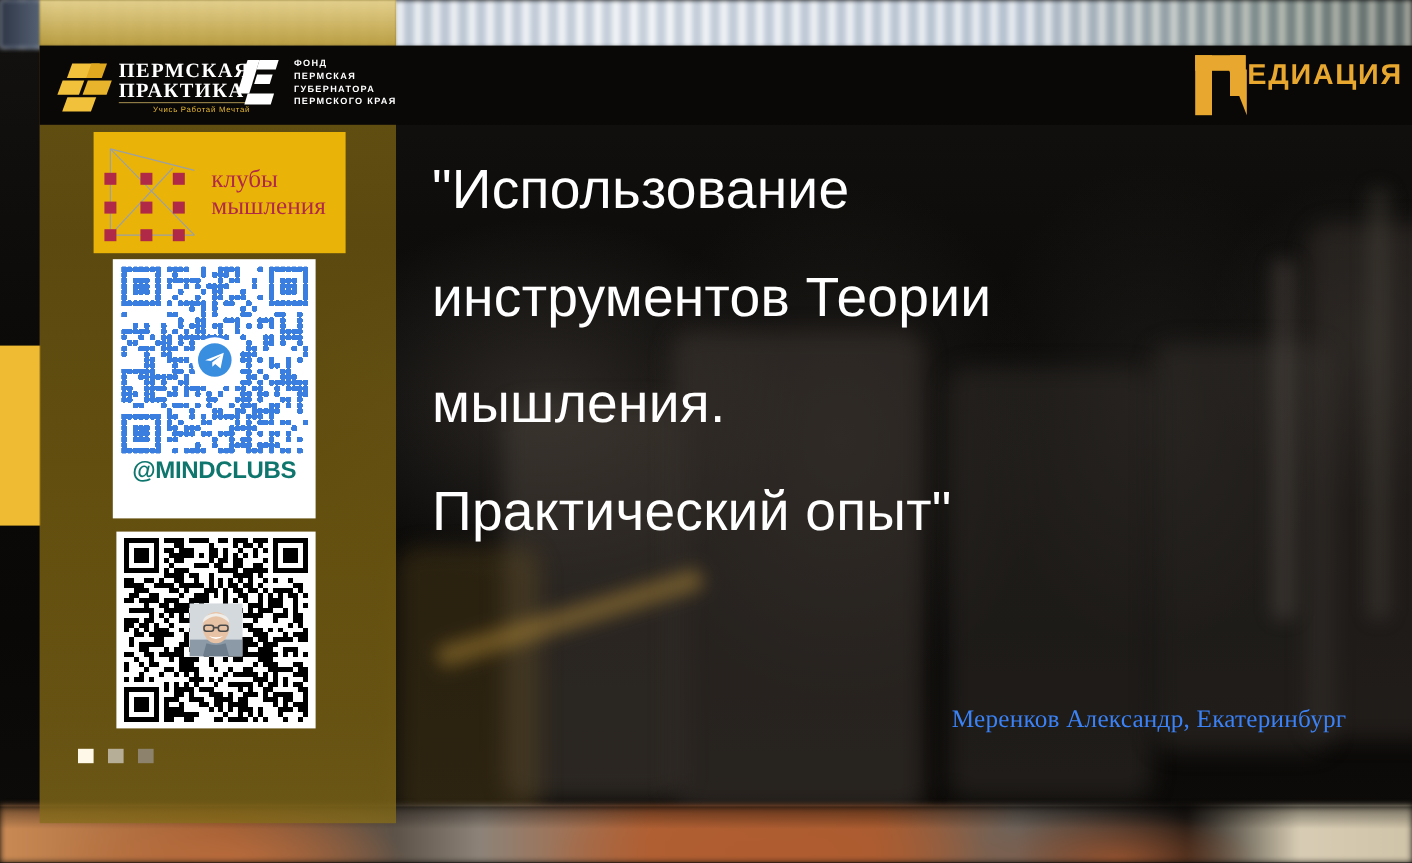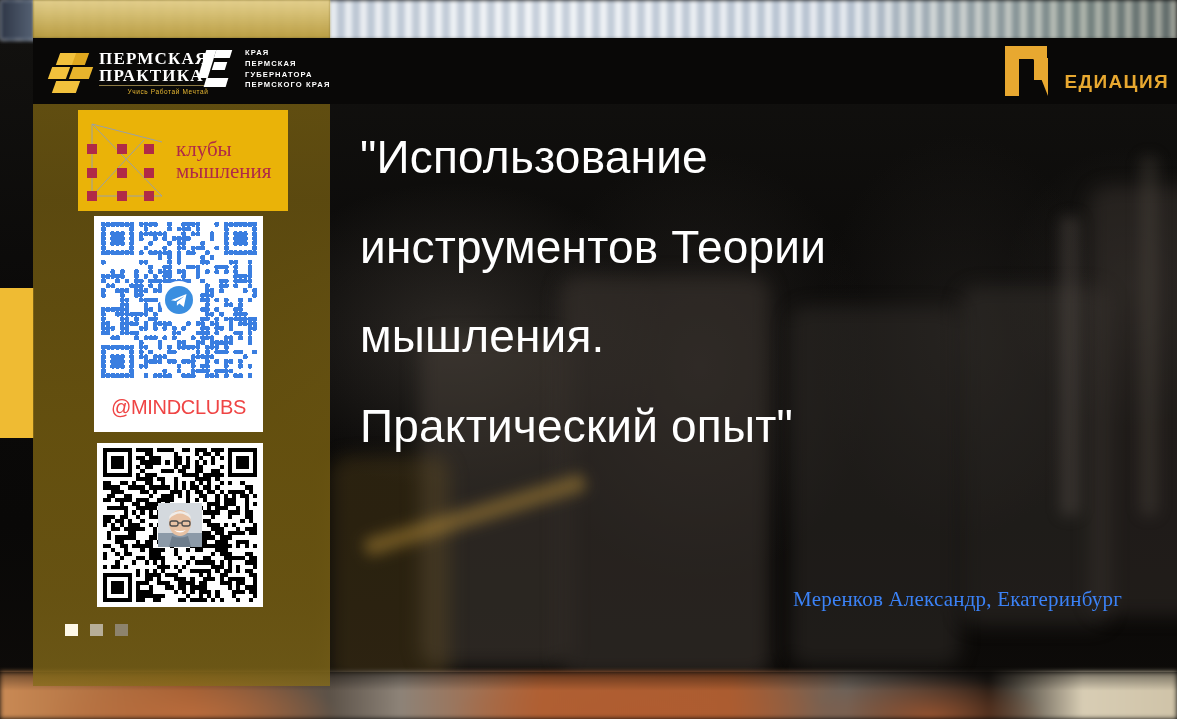--- a/index.html
+++ b/index.html
@@ -136,22 +136,22 @@
   .med-mark i{position:absolute;display:block;background:#e8a830;}
   .med-v1{left:0;top:0;width:14px;height:50px;}
   .med-v2{left:0;top:0;width:42px;height:13px;}
   .med-v3{left:29px;top:0;width:13px;height:34px;}
   .med-tri{
     position:absolute;left:28px;top:12px;width:0;height:0;
     border-left:15px solid transparent;border-right:0 solid transparent;
     border-top:38px solid #e8a830;
   }
   .med-word{
-    font-size:19px;font-weight:700;color:#e8a830;letter-spacing:1.4px;
-    margin-left:-13px;margin-bottom:3px;padding-left:16px;
+    font-size:24px;font-weight:700;color:#e8a830;letter-spacing:1.4px;
+    margin-left:-13px;margin-bottom:19px;
   }
 
   
   .card-mindclub-logo{
     position:absolute;left:78px;top:110px;width:210px;height:101px;
     background:#eab308;box-sizing:border-box;padding:6px;
     display:flex;align-items:center;
   }
   .kl-grid{position:relative;width:86px;height:86px;flex:none;}
   .kl-grid svg{position:absolute;left:0;top:0;}
@@ -169,21 +169,21 @@
     box-sizing:border-box;padding-top:6px;
   }
   .qr-tg-canvas{position:relative;width:156px;height:156px;}
   .tg-badge{
     position:absolute;left:50%;top:50%;transform:translate(-50%,-50%);
     width:38px;height:38px;border-radius:50%;background:#ffffff;
     display:flex;align-items:center;justify-content:center;
   }
   .tg-badge svg{display:block;}
   .qr-tg-label{
-    margin-top:18px;font-size:20px;font-weight:400;color:#ef4444;letter-spacing:-.3px;
+    margin-top:3px;font-size:20px;font-weight:700;color:#0f766e;letter-spacing:-.3px;
   }
   .card-qr-person{
     position:absolute;left:97px;top:443px;width:166px;height:164px;
     background:#ffffff;box-sizing:border-box;padding:5px;
   }
   .qr-p-canvas{position:relative;width:156px;height:154px;}
   .qr-face{
     position:absolute;left:50%;top:50%;transform:translate(-50%,-50%);
     width:44px;height:44px;overflow:hidden;background:#cdd2d8;
   }
@@ -254,21 +254,21 @@
   </div>
 
   <div class="logo-fg">
     <div class="fg-mark">
       <i class="fg-b1"></i>
         <i class="fg-b2"></i>
         <i class="fg-b3"></i>
         <i class="fg-b4"></i>
     </div>
     <div class="fg-text">
-      <span>КРАЯ</span>
+      <span>ФОНД</span>
       <span>ПЕРМСКАЯ</span>
       <span>ГУБЕРНАТОРА</span>
       <span>ПЕРМСКОГО КРАЯ</span>
     </div>
   </div>
 
   <div class="logo-med">
     <div class="med-mark">
       <i class="med-v1"></i>
         <i class="med-v2"></i>

